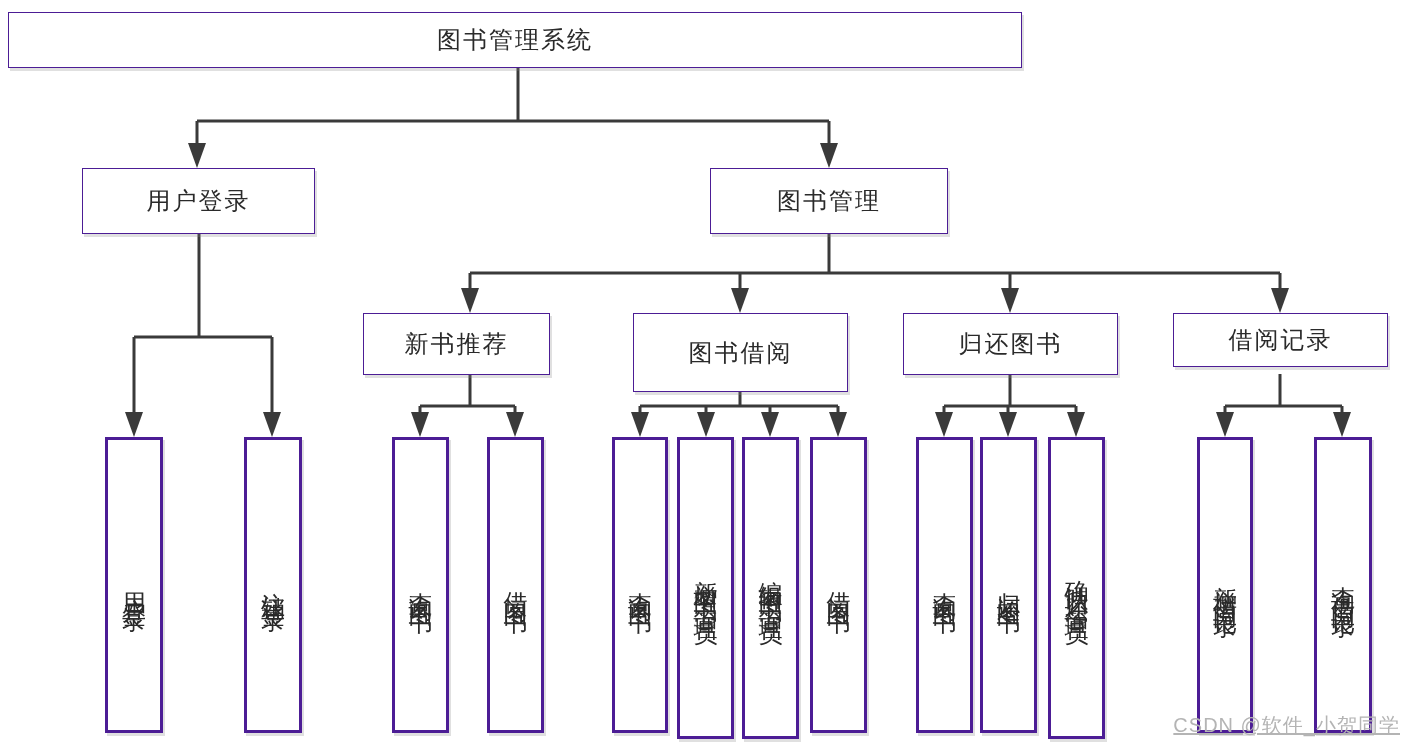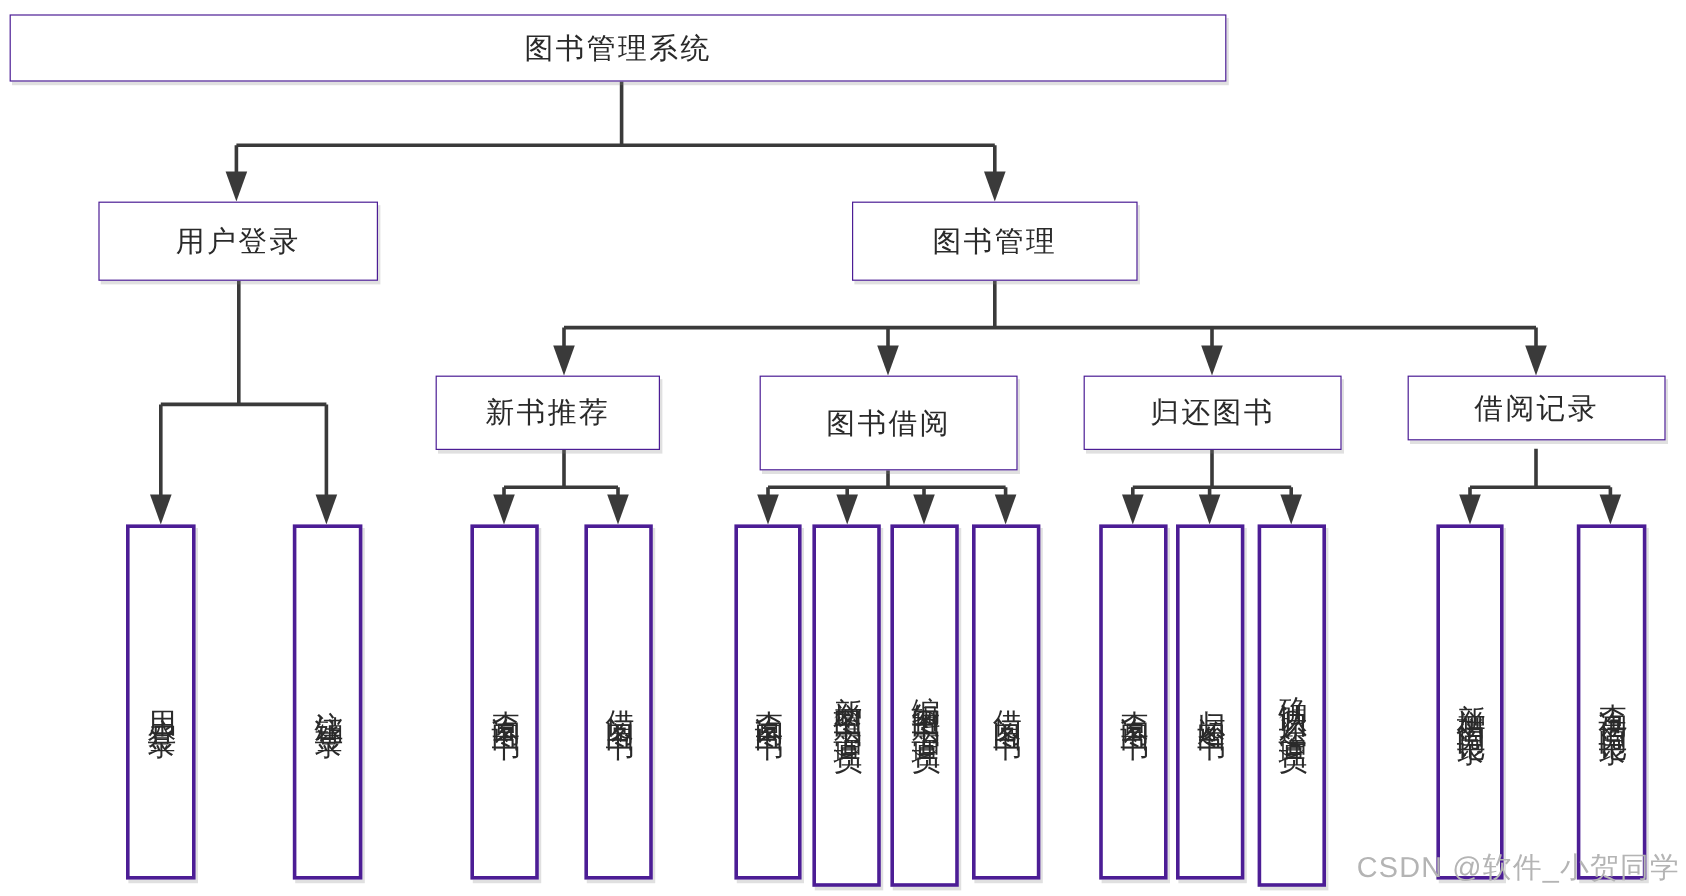--- a/index.html
+++ b/index.html
@@ -30,23 +30,24 @@
     text-orientation:mixed;
     font-size:24px;
     line-height:1;
     letter-spacing:6px;
     color:#2a2a2a;
     white-space:nowrap;
   }
   #watermark{
     position:absolute;
     right:5px;bottom:8px;
-    font-size:24px;
+    font-size:20px;
     color:#b4b4b4;
     letter-spacing:1px;
+    text-decoration:underline;
   }
 </style>
 </head>
 <body>
 
 <div id="canvas">
 
   <svg id="wires" viewBox="0 0 1405 747" xmlns="http://www.w3.org/2000/svg">
     <g stroke="#3a3a3a" stroke-width="3" fill="none">
 

